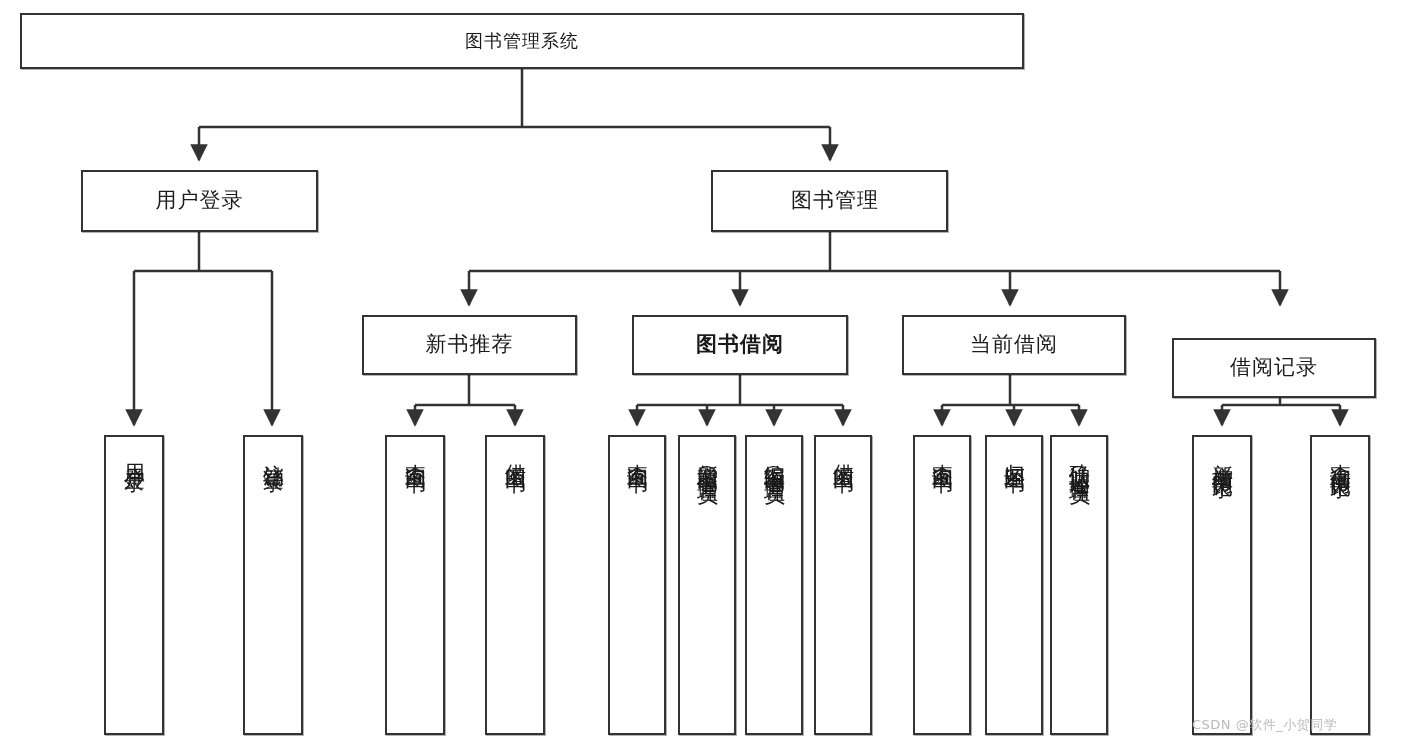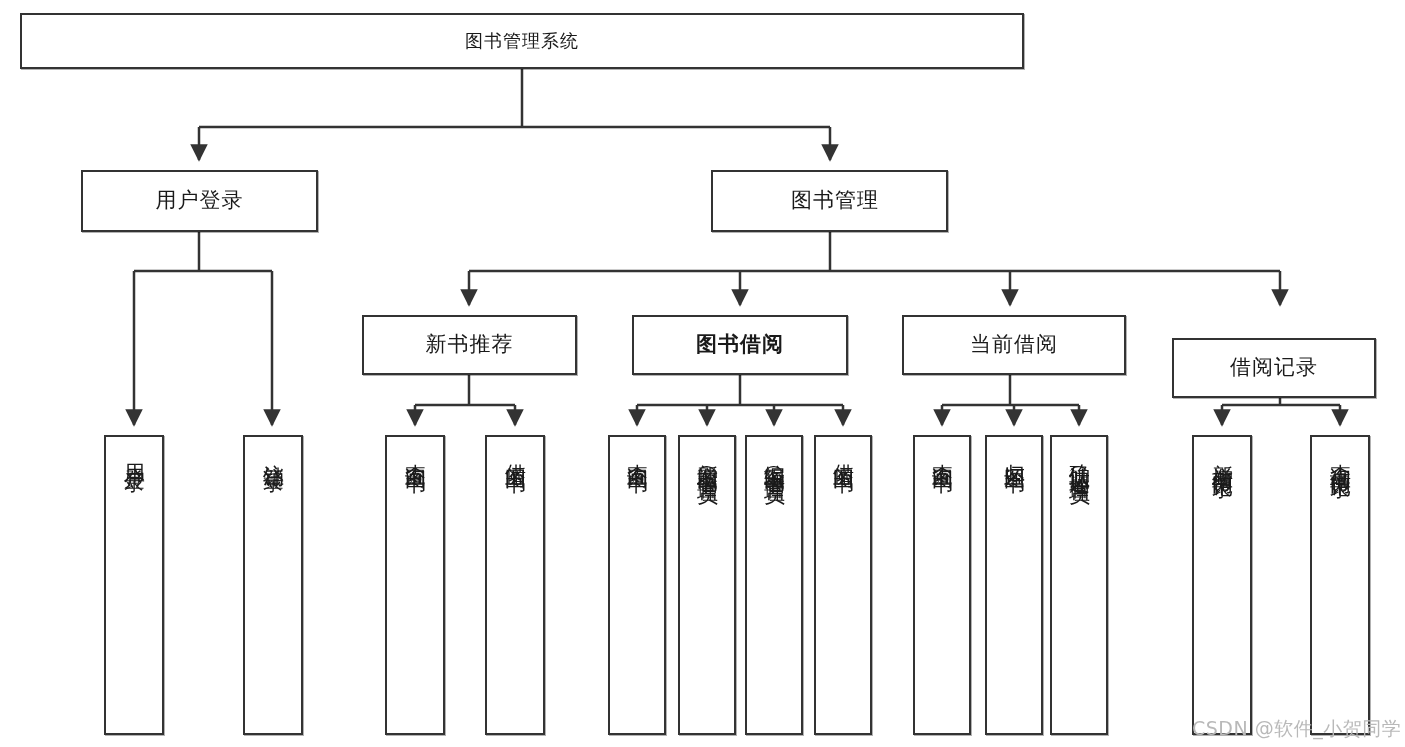--- a/index.html
+++ b/index.html
@@ -53,21 +53,21 @@
   .vtext {
     writing-mode: vertical-rl;
     text-orientation: upright;
     letter-spacing: 3px;
     line-height: 1.0;
     white-space: nowrap;
     display: block;
   }
   .watermark {
     position: absolute;
-    font-size: 19px;
+    font-size: 13px;
     color: #b9b9b9;
     letter-spacing: 0.5px;
     white-space: nowrap;
     user-select: none;
   }
 </style>
 </head>
 <body>
 
 <div id="canvas">

